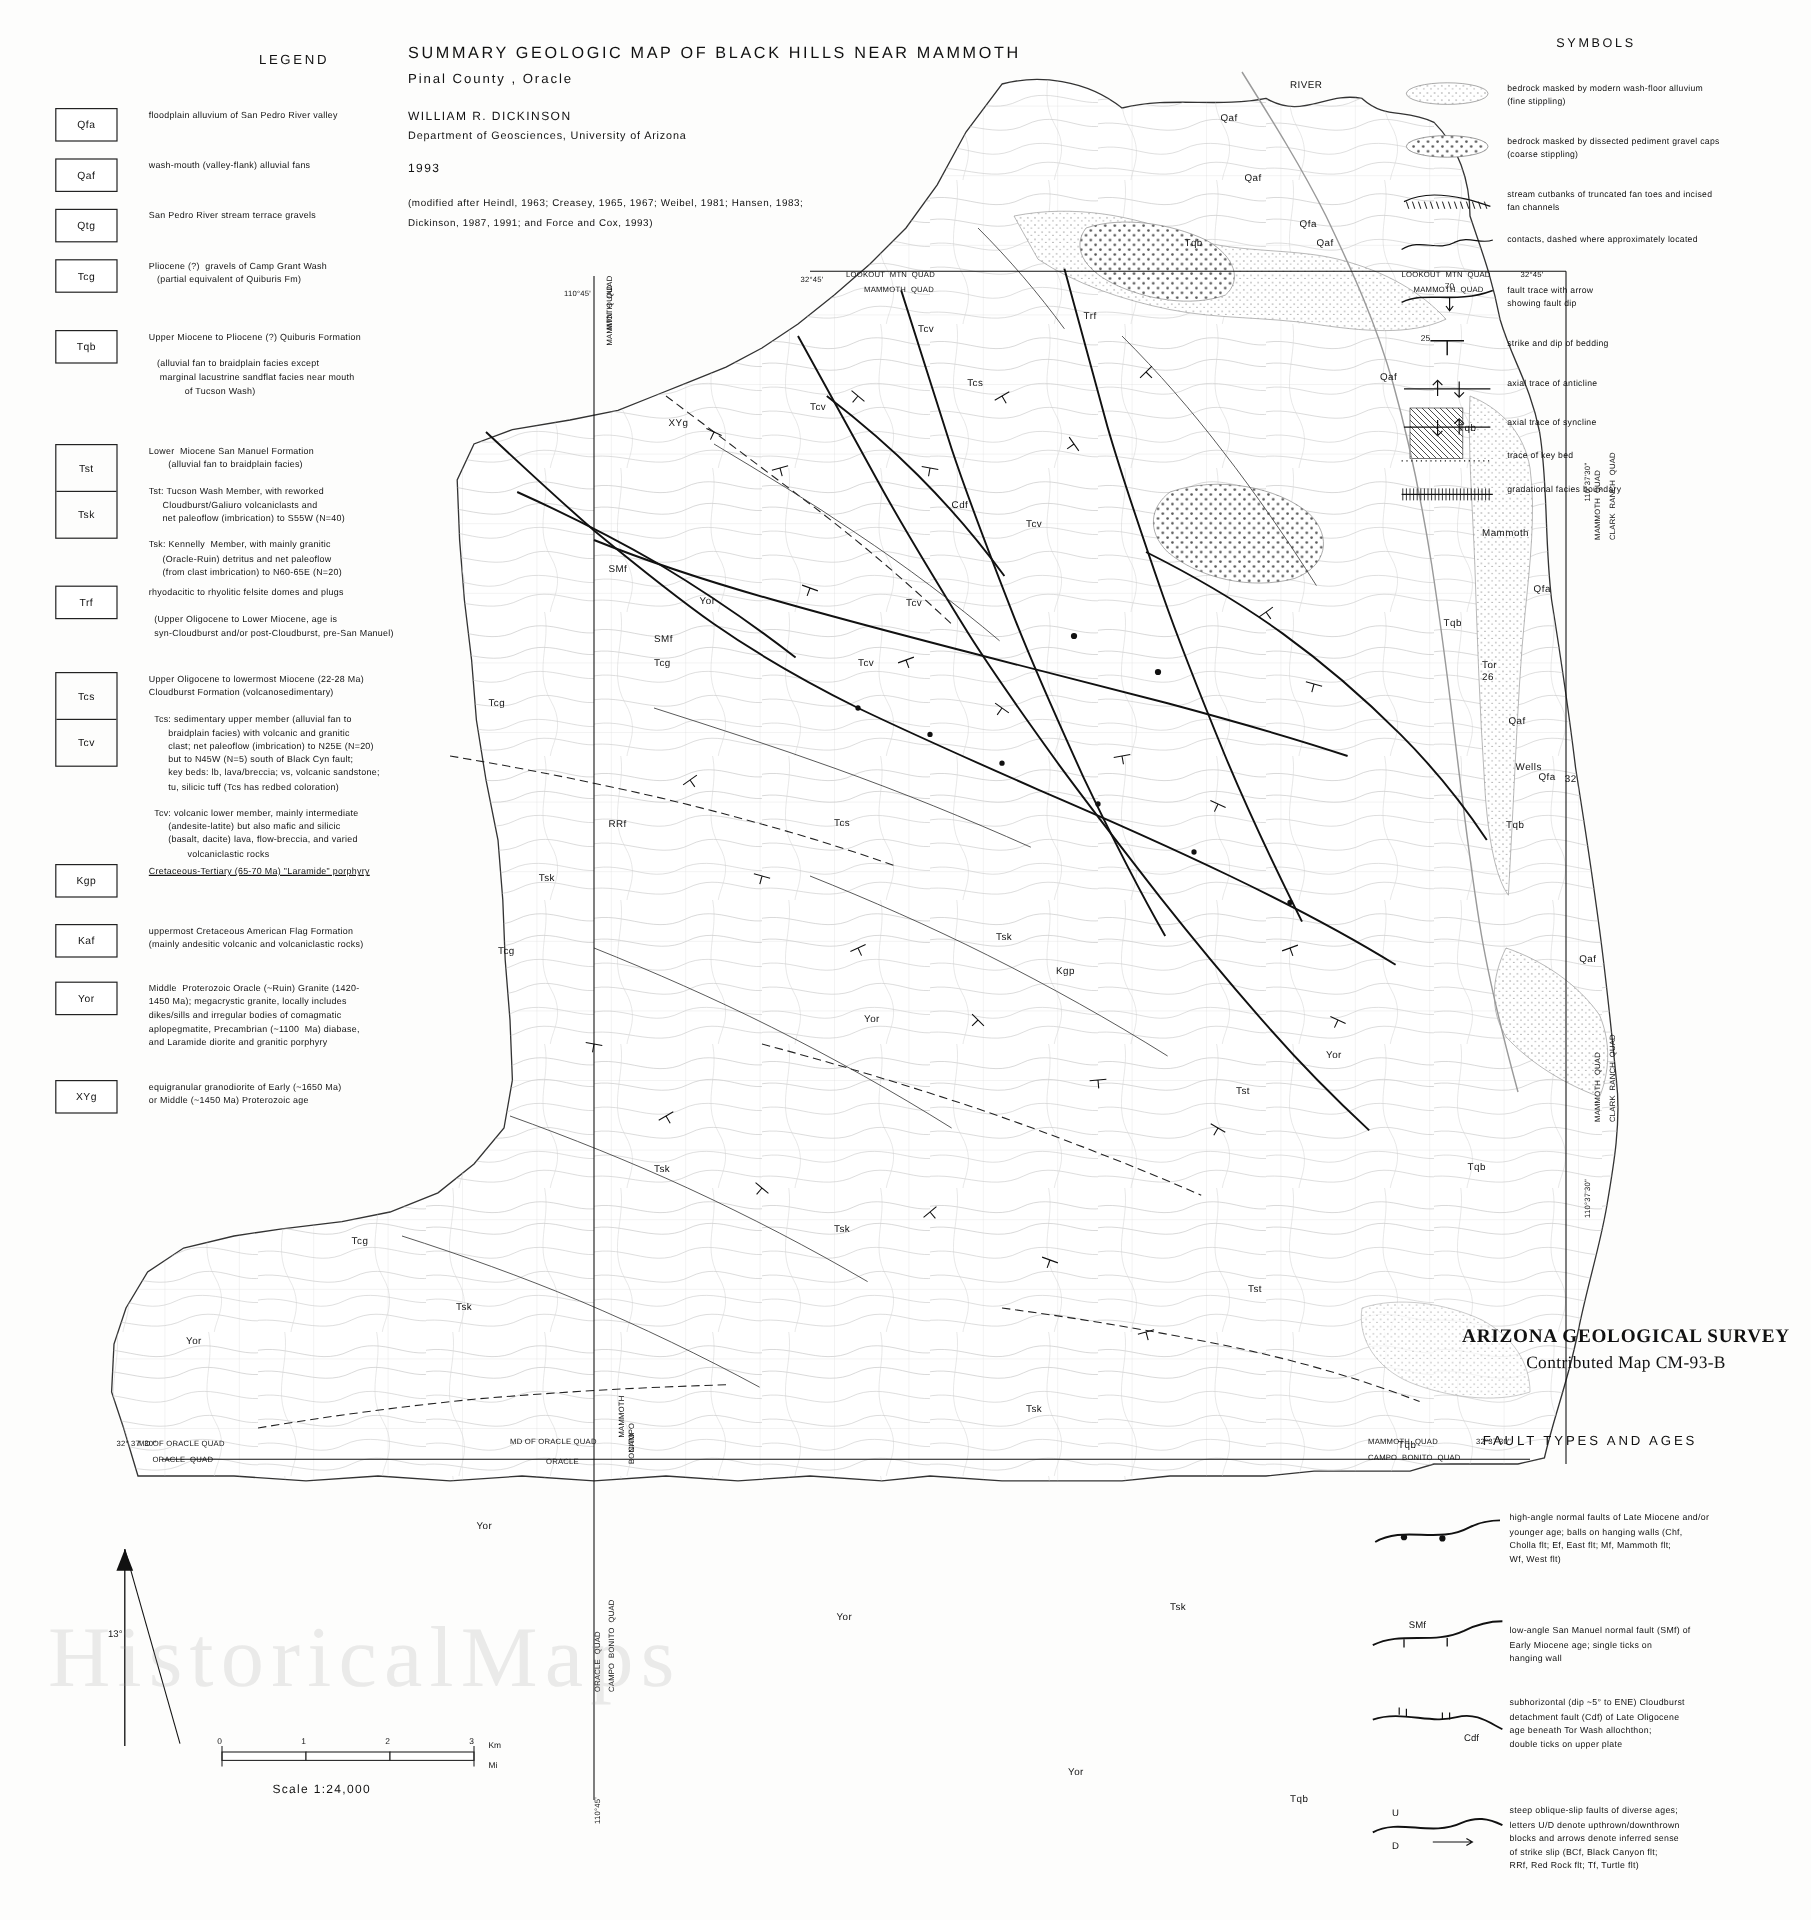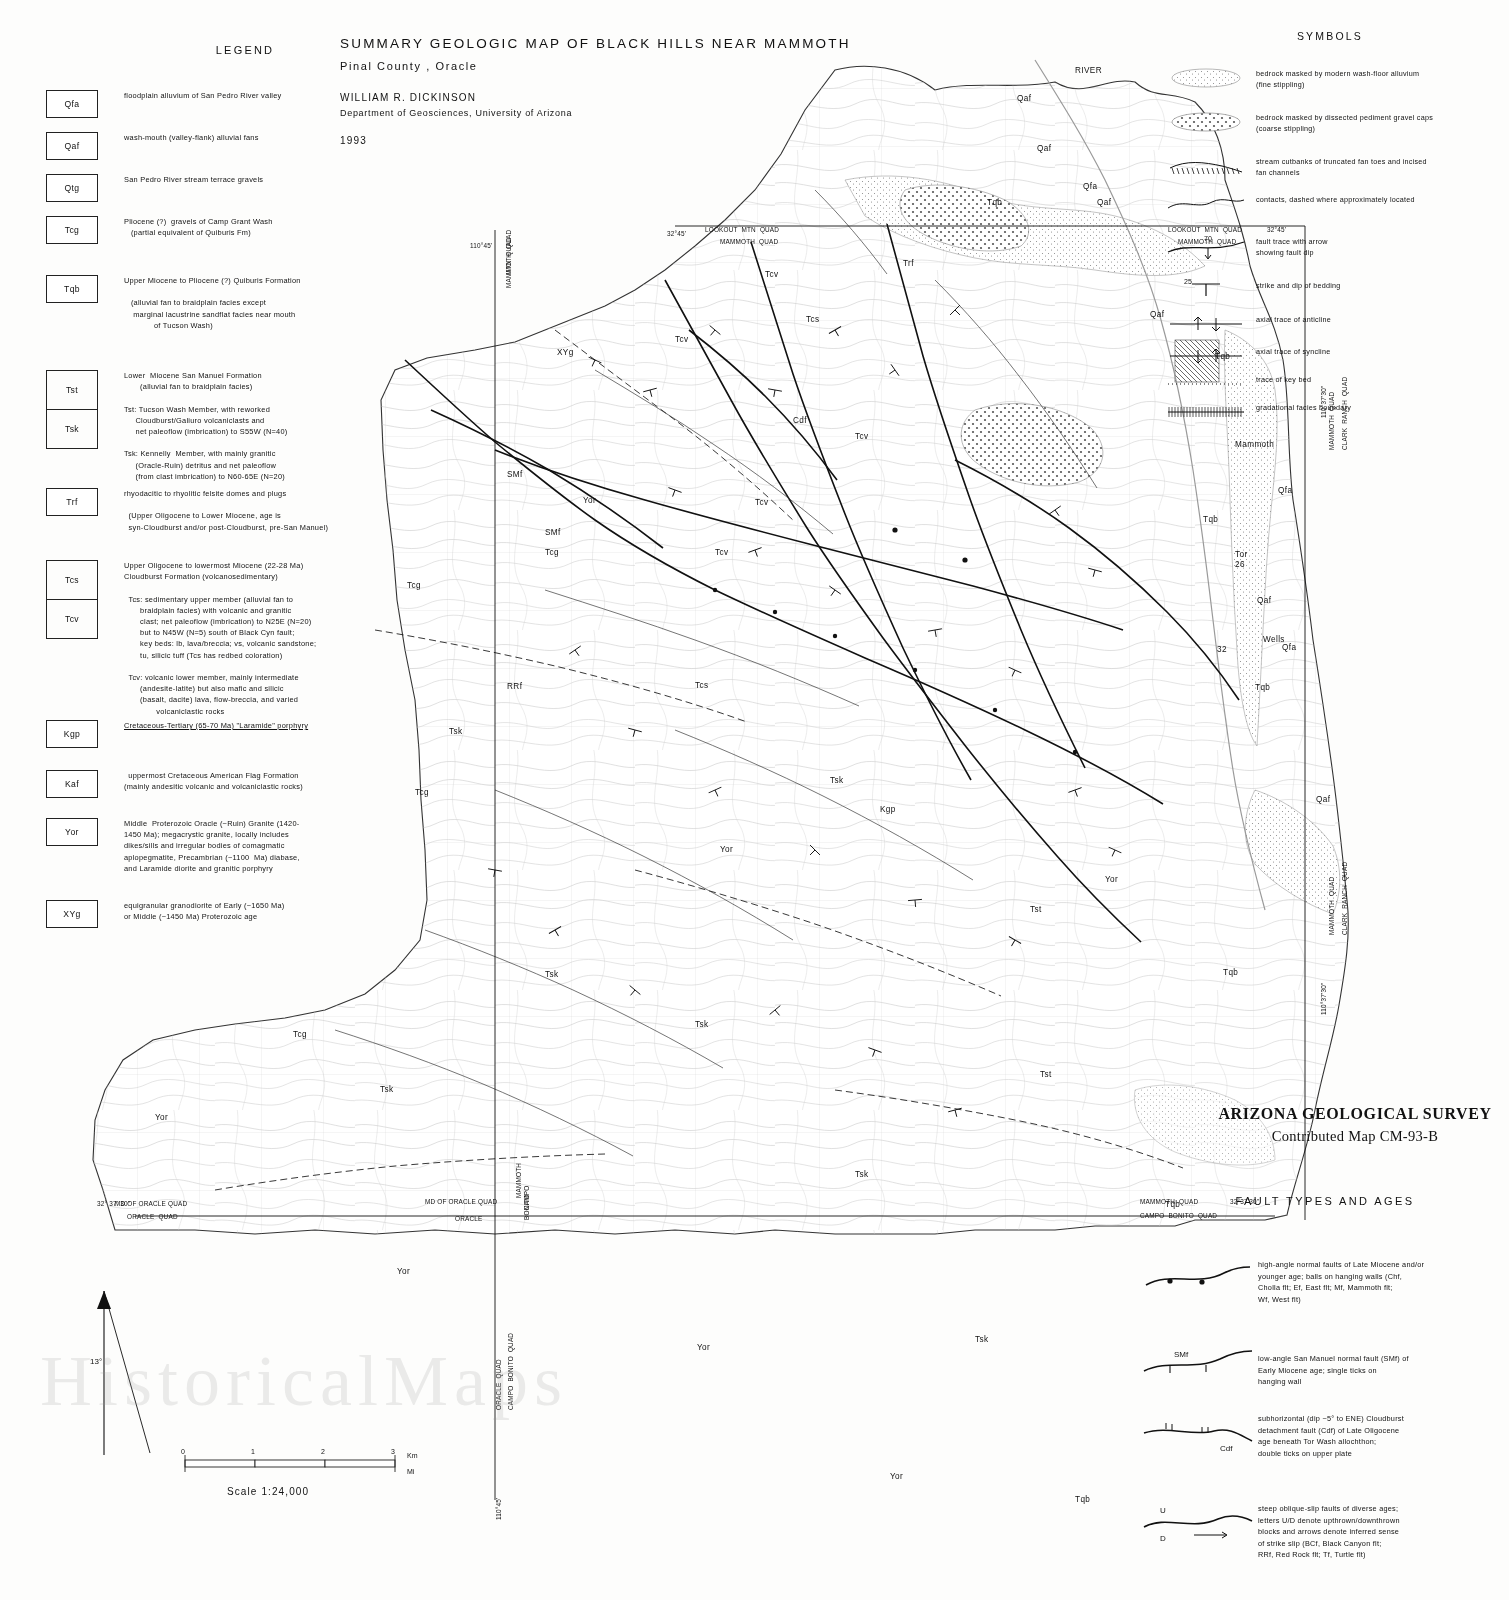--- a/index.html
+++ b/index.html
@@ -375,21 +375,21 @@
         <div class="maplbl" style="left: 900px; top: 1305px;">Tsk</div>
         <div class="maplbl" style="left: 815px; top: 1442px;">Yor</div>
         <div class="maplbl" style="left: 1000px; top: 1465px;">Tqb</div>
         <div class="maplbl" style="left: 432px; top: 440px;">SMf</div>
         <div class="maplbl" style="left: 470px; top: 498px;">SMf</div>
         <div class="maplbl" style="left: 432px; top: 652px;">RRf</div>
         <div class="maplbl" style="left: 1160px; top: 410px;">Mammoth</div>
         <div class="maplbl" style="left: 1160px; top: 520px;">Tor</div>
         <div class="maplbl" style="left: 1160px; top: 530px;">26</div>
         <div class="maplbl" style="left: 1188px; top: 605px;">Wells</div>
-        <div class="maplbl" style="left: 1142px; top: 615px;">32</div>
+        <div class="maplbl" style="left: 1229px; top: 615px;">32</div>
         <div class="maplbl small" style="left: 630px; top: 196px;">LOOKOUT  MTN  QUAD</div>
         <div class="maplbl small" style="left: 645px; top: 208px;">MAMMOTH  QUAD</div>
         <div class="maplbl small" style="left: 592px; top: 200px;">32°45'</div>
         <div class="maplbl small" style="left: 1093px; top: 196px;">LOOKOUT  MTN  QUAD</div>
         <div class="maplbl small" style="left: 1103px; top: 208px;">MAMMOTH  QUAD</div>
         <div class="maplbl small" style="left: 1192px; top: 196px;">32°45'</div>
         <div class="maplbl small" style="left: 395px; top: 212px;">110°45'</div>
         <div class="maplbl small" style="left: 430px; top: 245px; transform: rotate(-90deg); transform-origin: left top;">MTN  QUAD</div>
         <div class="maplbl small" style="left: 430px; top: 258px; transform: rotate(-90deg); transform-origin: left top;">MAMMOTH  QUAD</div>
         <div class="maplbl small" style="left: 1245px; top: 388px; transform: rotate(-90deg); transform-origin: left top;">110°37'30"</div>
@@ -414,20 +414,24 @@
         <div class="maplbl small" style="left: 420px; top: 1490px; transform: rotate(-90deg); transform-origin: left top;">110°45'</div>
       </div>
   </div>
 
   <div id="title-block">
     <div class="main-title">SUMMARY  GEOLOGIC  MAP  OF  BLACK  HILLS  NEAR  MAMMOTH</div>
     <div class="subtitle">Pinal  County , Oracle</div>
     <div class="author">WILLIAM  R. DICKINSON</div>
     <div class="affil">Department of Geosciences, University of Arizona</div>
     <div class="year">1993</div>
+    <div class="sources">
+      <div>(modified after Heindl, 1963; Creasey, 1965, 1967; Weibel, 1981; Hansen, 1983;</div>
+      <div>Dickinson, 1987, 1991; and Force and Cox, 1993)</div>
+    </div>
   </div>
 
   <div id="legend">
     <div class="legend-head">LEGEND</div>
     <div id="legend-rows" style="position:relative; top:14px; height:860px;">
         <div class="leg-row" style="top: 20px; left: 0px; width: 320px;">
           <div class="leg-box single" style="top: 0px;">Qfa</div>
           <div class="leg-txt" style="top: 0px; white-space: pre;">floodplain alluvium of San Pedro River valley</div>
         </div>
         <div class="leg-row" style="top: 62px; left: 0px; width: 320px;">
@@ -493,21 +497,21 @@
        (andesite-latite) but also mafic and silicic
        (basalt, dacite) lava, flow-breccia, and varied
               volcaniclastic rocks</div>
         </div>
         <div class="leg-row" style="top: 650px; left: 0px; width: 320px;">
           <div class="leg-box single" style="top: 0px;">Kgp</div>
           <div class="leg-txt" style="top: 0px; white-space: pre; text-decoration: underline;">Cretaceous-Tertiary (65-70 Ma) "Laramide" porphyry</div>
         </div>
         <div class="leg-row" style="top: 700px; left: 0px; width: 320px;">
           <div class="leg-box single" style="top: 0px;">Kaf</div>
-          <div class="leg-txt" style="top: 0px; white-space: pre; text-align: center;">uppermost Cretaceous American Flag Formation
+          <div class="leg-txt" style="top: 0px; white-space: pre;">uppermost Cretaceous American Flag Formation
 (mainly andesitic volcanic and volcaniclastic rocks)</div>
         </div>
         <div class="leg-row" style="top: 748px; left: 0px; width: 320px;">
           <div class="leg-box single" style="top: 0px;">Yor</div>
           <div class="leg-txt" style="top: 0px; white-space: pre;">Middle  Proterozoic Oracle (~Ruin) Granite (1420-
 1450 Ma); megacrystic granite, locally includes
 dikes/sills and irregular bodies of comagmatic
 aplopegmatite, Precambrian (~1100  Ma) diabase,
 and Laramide diorite and granitic porphyry</div>
         </div>

